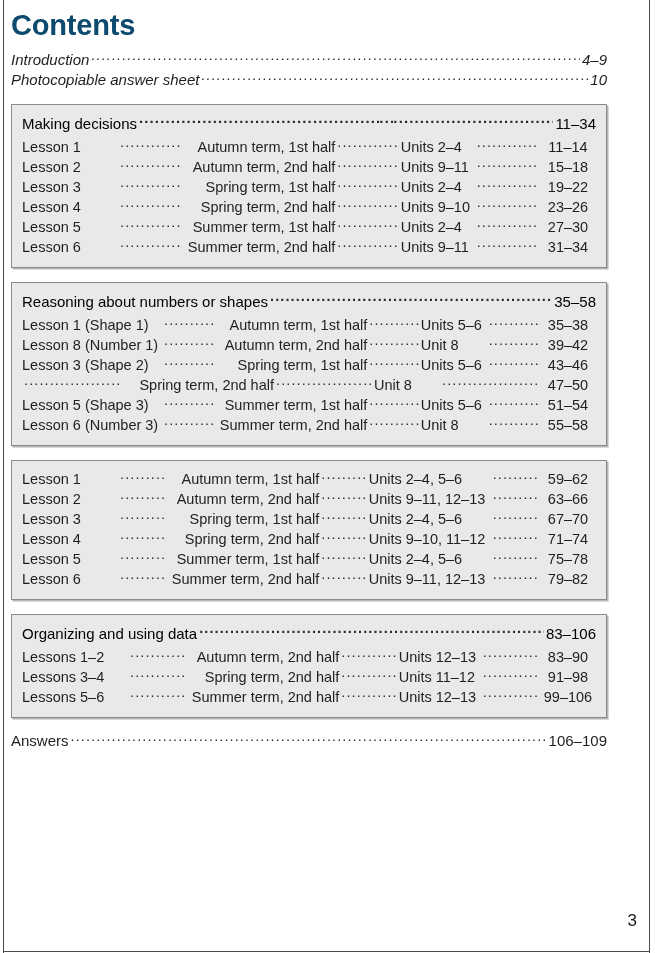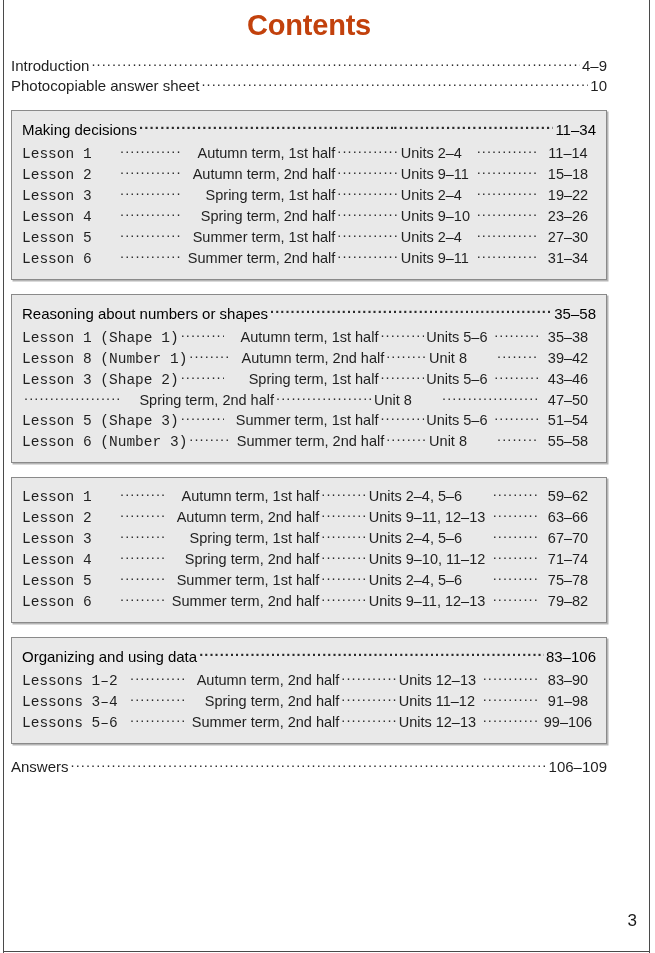--- a/index.html
+++ b/index.html
@@ -45,24 +45,23 @@
     left: 11px;
     top: 0;
     width: 596px;
   }
 
   
   .page-title {
     font-size: 29px;
     font-weight: bold;
     letter-spacing: -0.2px;
-    color: #c2410c;
+    color: #0c4a6e;
     margin: 8px 0 0 0;
     line-height: 34px;
-    text-align: center;
   }
 
   
   .row {
     display: flex;
     align-items: baseline;
     width: 100%;
     font-size: 14.5px;
     line-height: 20px;
     color: #1f1f1f;
@@ -86,21 +85,22 @@
     font-size: 14.5px;
     color: #2a2a2a;
   }
   .pages {
     flex: 0 0 auto;
     text-align: center;
   }
 
   
   .toplevel {
-    margin-top: 14px;
+    margin-top: 8px;
+    font-style: italic;
   }
   .toplevel .row { font-size: 15px; }
 
   
   .section-box {
     border: 1.5px solid #8a8a8a;
     background: #e9e9e9;
     box-shadow: 1.5px 1.5px 0 #b5b5b5;
     padding: 8px 10px 10px 10px;
     box-sizing: border-box;
@@ -130,21 +130,21 @@
     left: 0;
     bottom: 0;
     letter-spacing: 1.1px;
     color: #2a2a2a;
   }
   .leader.split .seg.a { flex: 0 0 58%; }
   .leader.split .seg.gap { flex: 0 0 14px; }
   .leader.split .seg.b { flex: 1 1 auto; }
 
   
-  .lesson-row .c1 { flex: 0 0 auto; font-family: Liberation Mono, monospace; }
+  .lesson-row .c1 { flex: 0 0 auto; }
   .lesson-row .c2 { flex: 0 0 auto; text-align: right; }
   .lesson-row .c3 { flex: 0 0 auto; }
   .lesson-row .pages { width: 56px; }
 
   
   .answers-row { margin-top: 13px; font-size: 15px; }
 
   
   .folio {
     position: absolute;

